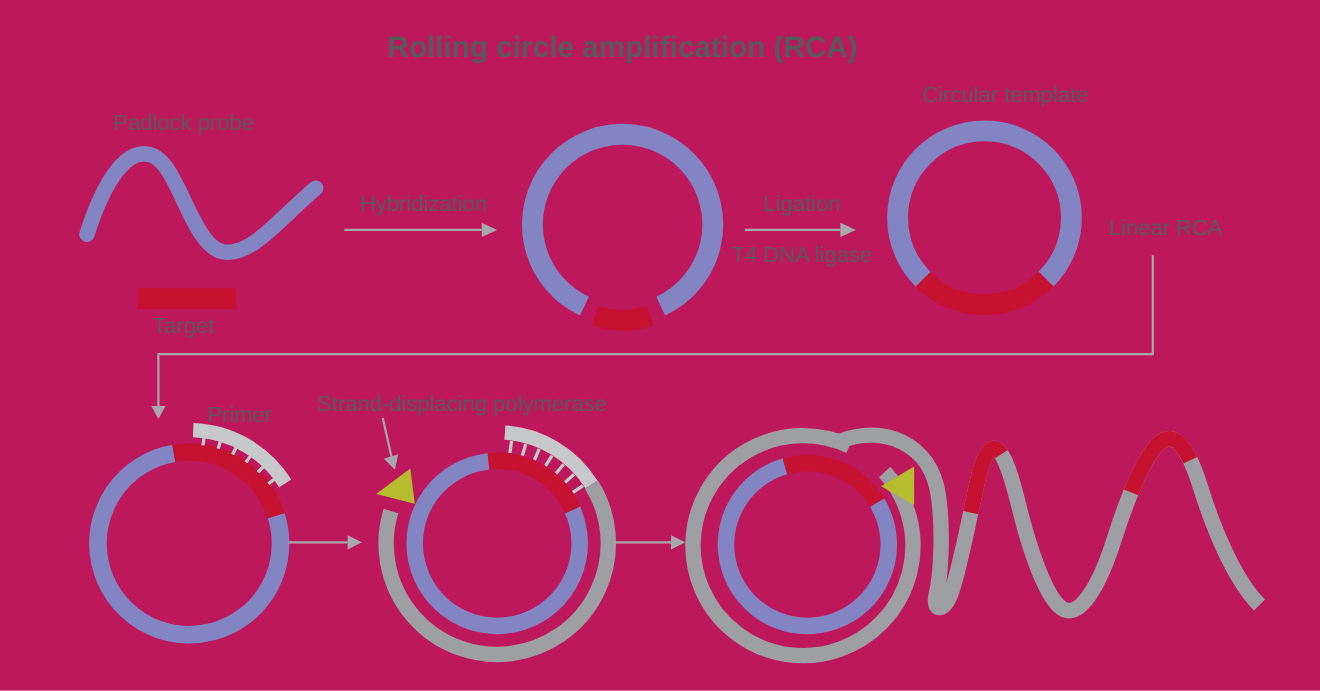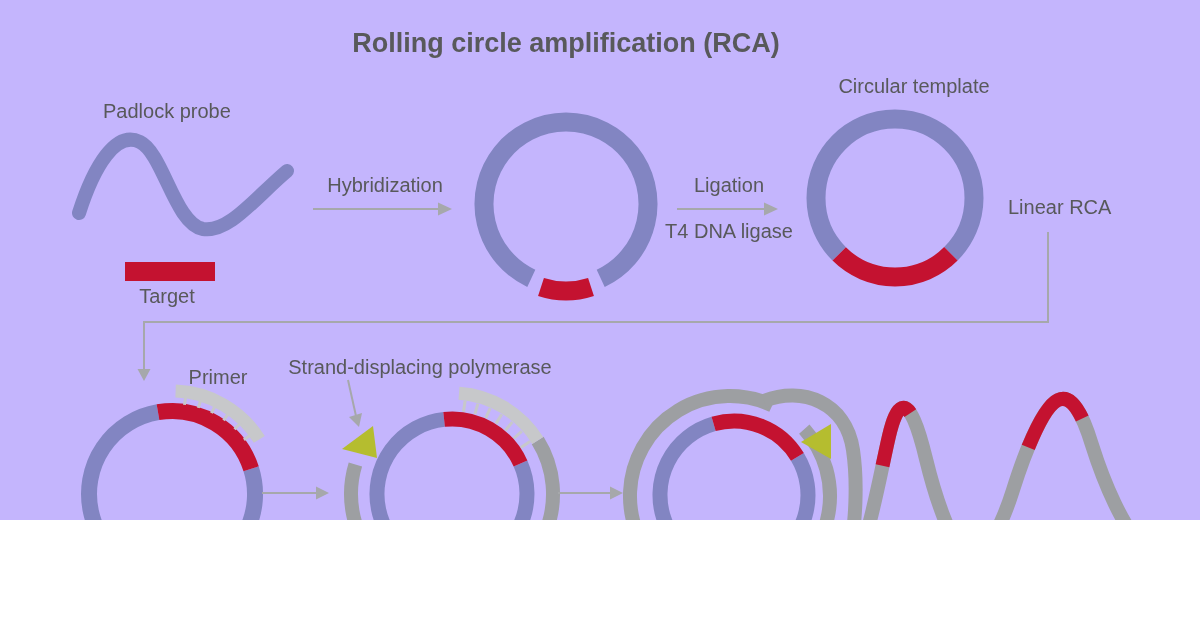--- a/index.html
+++ b/index.html
@@ -1,16 +1,16 @@
 <!DOCTYPE html>
 <html><head>
 <meta charset="utf-8">
 <style>
   html,body{margin:0;padding:0;background:#ffffff;}
-  .canvas{position:relative;width:1200px;height:520px;background:#c4b5fd;overflow:hidden;
+  .canvas{position:relative;width:1200px;height:628px;background:#be185d;overflow:hidden;
           font-family:"Liberation Sans", sans-serif;}
   svg text{font-family:"Liberation Sans", sans-serif;fill:#58595b;font-size:20px;}
   svg .title{font-size:27px;font-weight:bold;}
   .stroke-purple{stroke:#8285c2;fill:none;}
   .stroke-red{stroke:#c41230;fill:none;}
   .stroke-gray{stroke:#9d9fa2;fill:none;}
   .stroke-lgray{stroke:#c7c8ca;fill:none;}
   .fill-red{fill:#c41230;stroke:none;}
   .fill-olive{fill:#b5bd2f;stroke:none;}
   .arrow-line{stroke:#a6a8ab;stroke-width:2;fill:none;}

